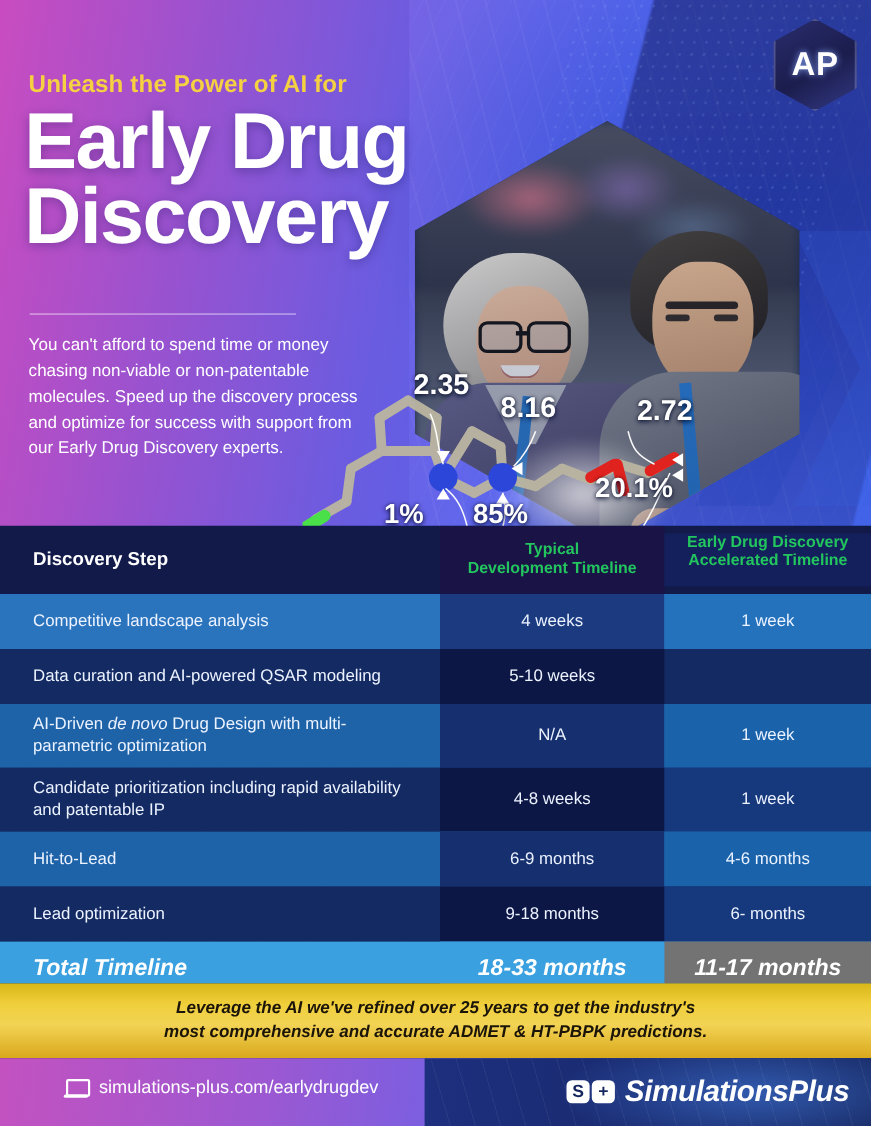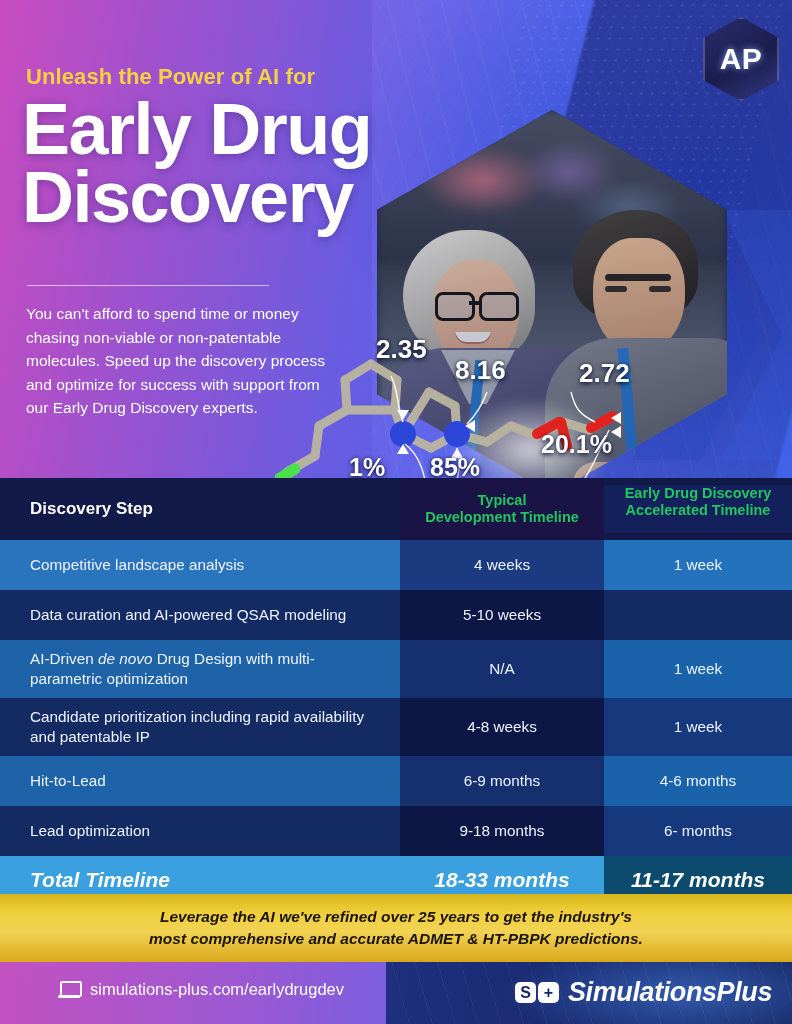--- a/index.html
+++ b/index.html
@@ -172,21 +172,21 @@
   .tr.b{background:#142a63;}
   .tr.b .c2{background:#0d1745;}
   .tr.b .c3{background:#16387c;}
 
   .tr.a0{background:#2a73bd;} .tr.a0 .c2{background:#1b3a80;} .tr.a0 .c3{background:#2472bc;}
 
   .ttot{height:48px;background:#3aa0e0;justify-content:space-between;}
   .ttot .c1{color:#fff;font-size:21px;font-weight:bold;font-style:italic;}
   .ttot .c2,.ttot .c3{color:#fff;font-size:21px;font-weight:bold;font-style:italic;align-self:stretch;display:flex;align-items:center;justify-content:center;}
   .ttot .c2{background:#3aa0e0;}
-  .ttot .c3{background:#0c4a6e;}
+  .ttot .c3{background:#737373;}
 
   em.denovo{font-style:italic;}
 
   
   .band{
     position:absolute;left:0;top:894px;width:792px;height:68px;
     display:flex;align-items:center;justify-content:center;text-align:center;
     background:linear-gradient(180deg,#d8b718 0%,#f0cf3c 28%,#f2d354 55%,#d9a81c 100%);
   }
   .band p{margin:0;color:#1b1408;font-size:15.5px;font-weight:bold;font-style:italic;line-height:1.45;}

